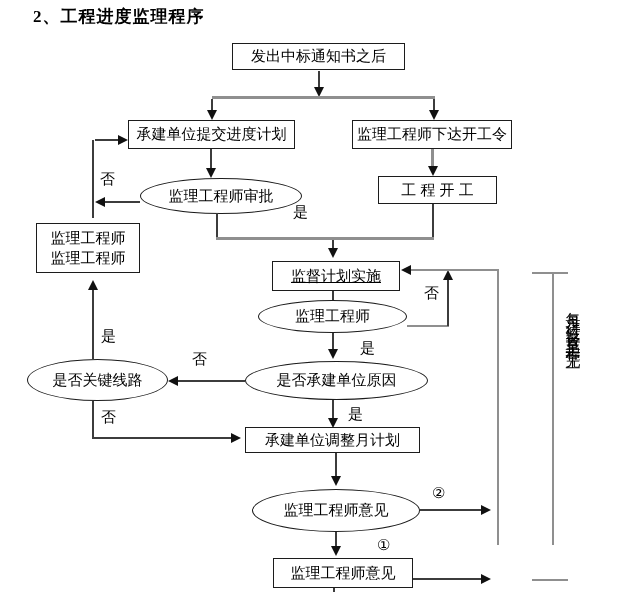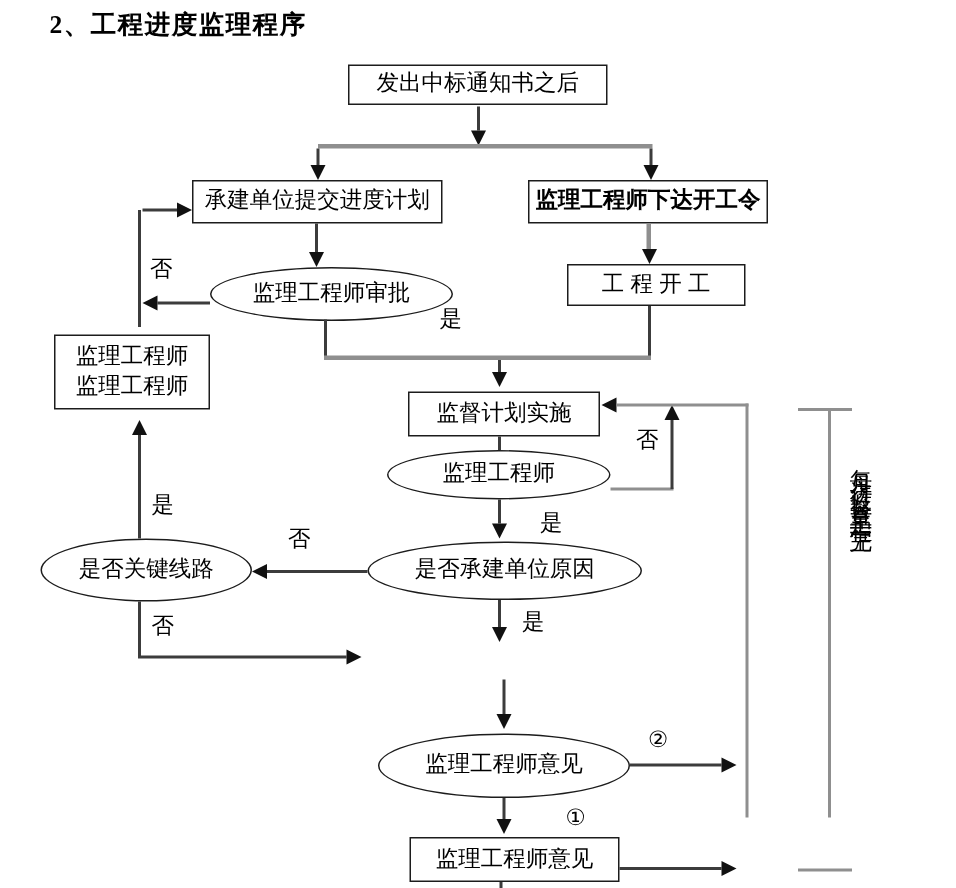--- a/index.html
+++ b/index.html
@@ -61,39 +61,40 @@
 <body>
 
 <div id="page">
 
   <div class="doc-title" style="left:33px;top:5px;">2、工程进度监理程序</div>
 
   <div class="node" style="left:232px;top:43px;width:173px;height:27px;">发出中标通知书之后</div>
 
   <div class="node" style="left:128px;top:120px;width:167px;height:29px;">承建单位提交进度计划</div>
 
-  <div class="node" style="left:352px;top:120px;width:160px;height:29px;font-weight:bold;">监理工程师下达开工令</div>
+  <div class="node" style="left:352px;top:120px;width:160px;height:29px;">监理工程师下达开工令</div>
 
   <div class="node ellipse" style="left:140px;top:178px;width:162px;height:36px;">监理工程师审批</div>
 
   <div class="node" style="left:378px;top:176px;width:119px;height:28px;">工 程 开 工</div>
 
   <div class="node" style="left:36px;top:223px;width:104px;height:50px;flex-direction:column;">
     <span>监理工程师</span>
     <span>监理工程师</span>
   </div>
 
-  <div class="node" style="left:272px;top:261px;width:128px;height:30px;">监督计划实施</div>
+  <div class="node" style="left:272px;top:261px;width:128px;height:30px;text-decoration:underline;">监督计划实施</div>
 
   <div class="node ellipse" style="left:258px;top:300px;width:149px;height:33px;">监理工程师</div>
 
   <div class="node ellipse" style="left:27px;top:359px;width:141px;height:42px;">是否关键线路</div>
 
   <div class="node ellipse" style="left:245px;top:361px;width:183px;height:39px;">是否承建单位原因</div>
 
+  <div class="node" style="left:245px;top:427px;width:175px;height:26px;">承建单位调整月计划</div>
 
   <div class="node ellipse" style="left:252px;top:489px;width:168px;height:43px;">监理工程师意见</div>
 
   <div class="node" style="left:273px;top:558px;width:140px;height:30px;">监理工程师意见</div>
 
   <div class="vline" style="left:318px;top:71px;height:16px;"></div>
   <div class="arr down" style="left:314px;top:87px;"></div>
   <div class="hline gray thick" style="left:212px;top:96px;width:223px;"></div>
   <div class="vline" style="left:211px;top:99px;height:11px;"></div>
   <div class="arr down" style="left:207px;top:110px;"></div>

